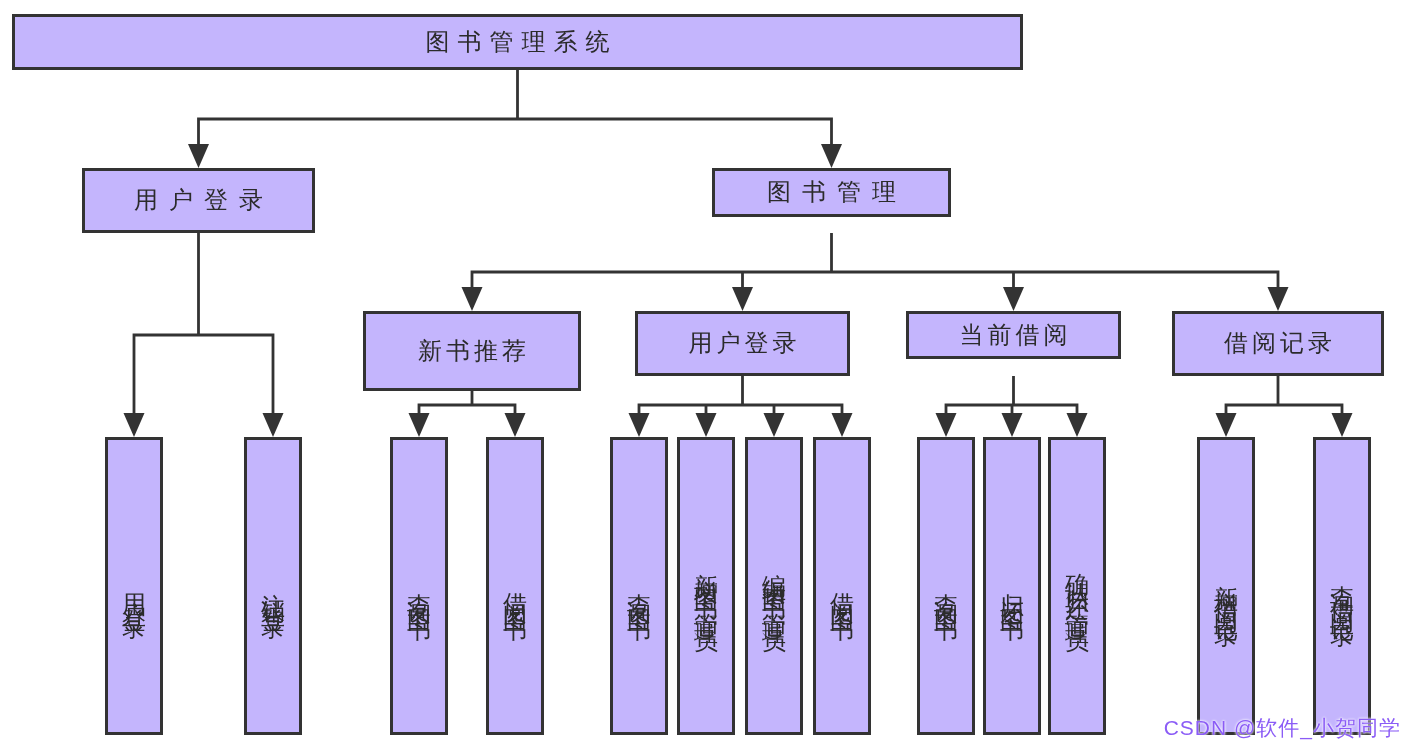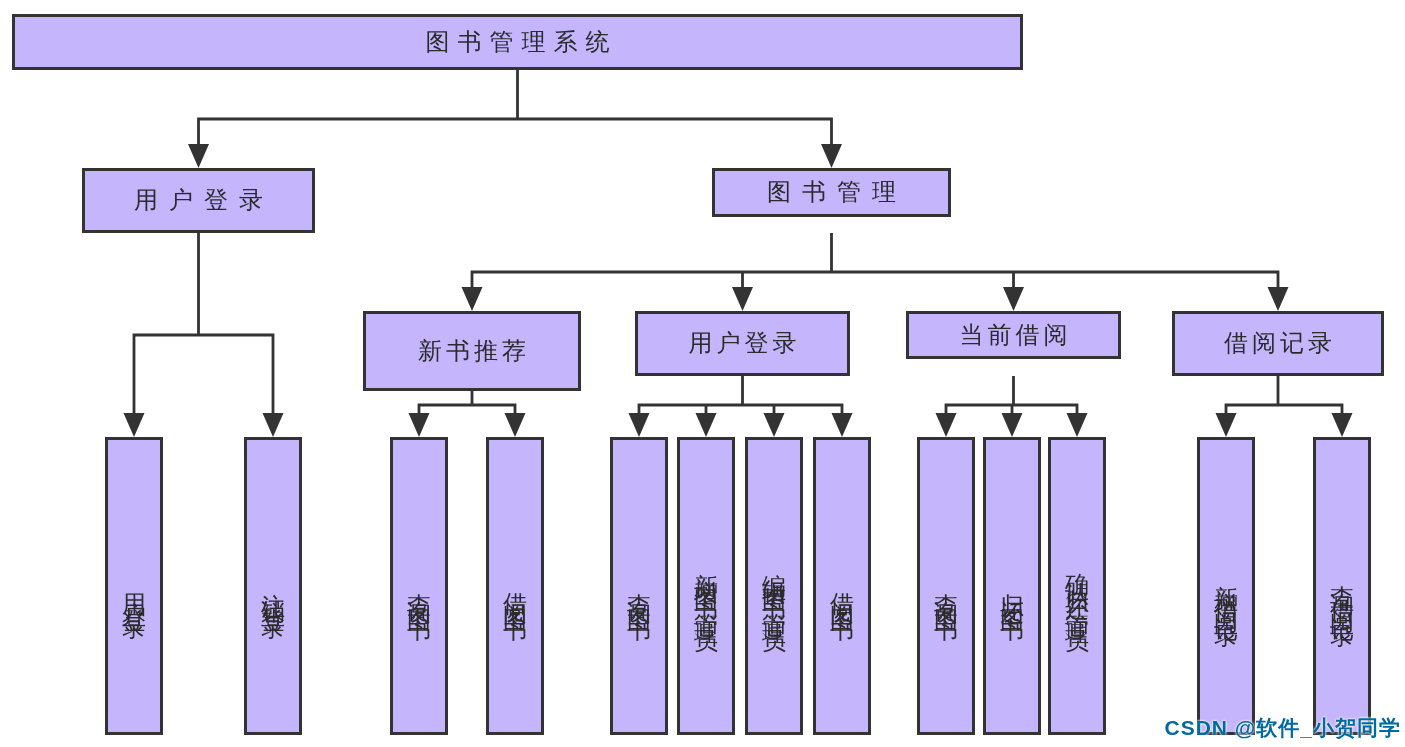--- a/index.html
+++ b/index.html
@@ -89,21 +89,21 @@
         <polygon points="935.5,413 956.5,413 946,437" fill="#333333"></polygon>
         <polygon points="1001.5,413 1022.5,413 1012,437" fill="#333333"></polygon>
         <polygon points="1066.5,413 1087.5,413 1077,437" fill="#333333"></polygon>
       </g>
       <g>
         <path d="M 1278 376 L 1278 405 M 1226 403.6 L 1226 405 L 1342 405 L 1342 403.6 M 1226 405 L 1226 433 M 1342 405 L 1342 433 " fill="none" stroke="#333333" stroke-width="2.8"></path>
         <polygon points="1215.5,413 1236.5,413 1226,437" fill="#333333"></polygon>
         <polygon points="1331.5,413 1352.5,413 1342,437" fill="#333333"></polygon>
       </g>
     </svg>
-  <div id="watermark" style="color: #0369a1; font-weight: bold;">CSDN @软件_小贺同学</div>
+  <div id="watermark" style="color: #8b5cf6;">CSDN @软件_小贺同学</div>
 <div class="node h lv1" style="left: 12px; top: 14px; width: 1011px; height: 56px;">
       <span>图书管理系统</span>
     </div>
     <div class="node h lv2" style="left: 82px; top: 168px; width: 233px; height: 65px;">
       <span>用户登录</span>
     </div>
     <div class="node h lv2" style="left: 712px; top: 168px; width: 239px; height: 49px;">
       <span>图书管理</span>
     </div>
     <div class="node h lv3" style="left: 363px; top: 311px; width: 218px; height: 80px;">

